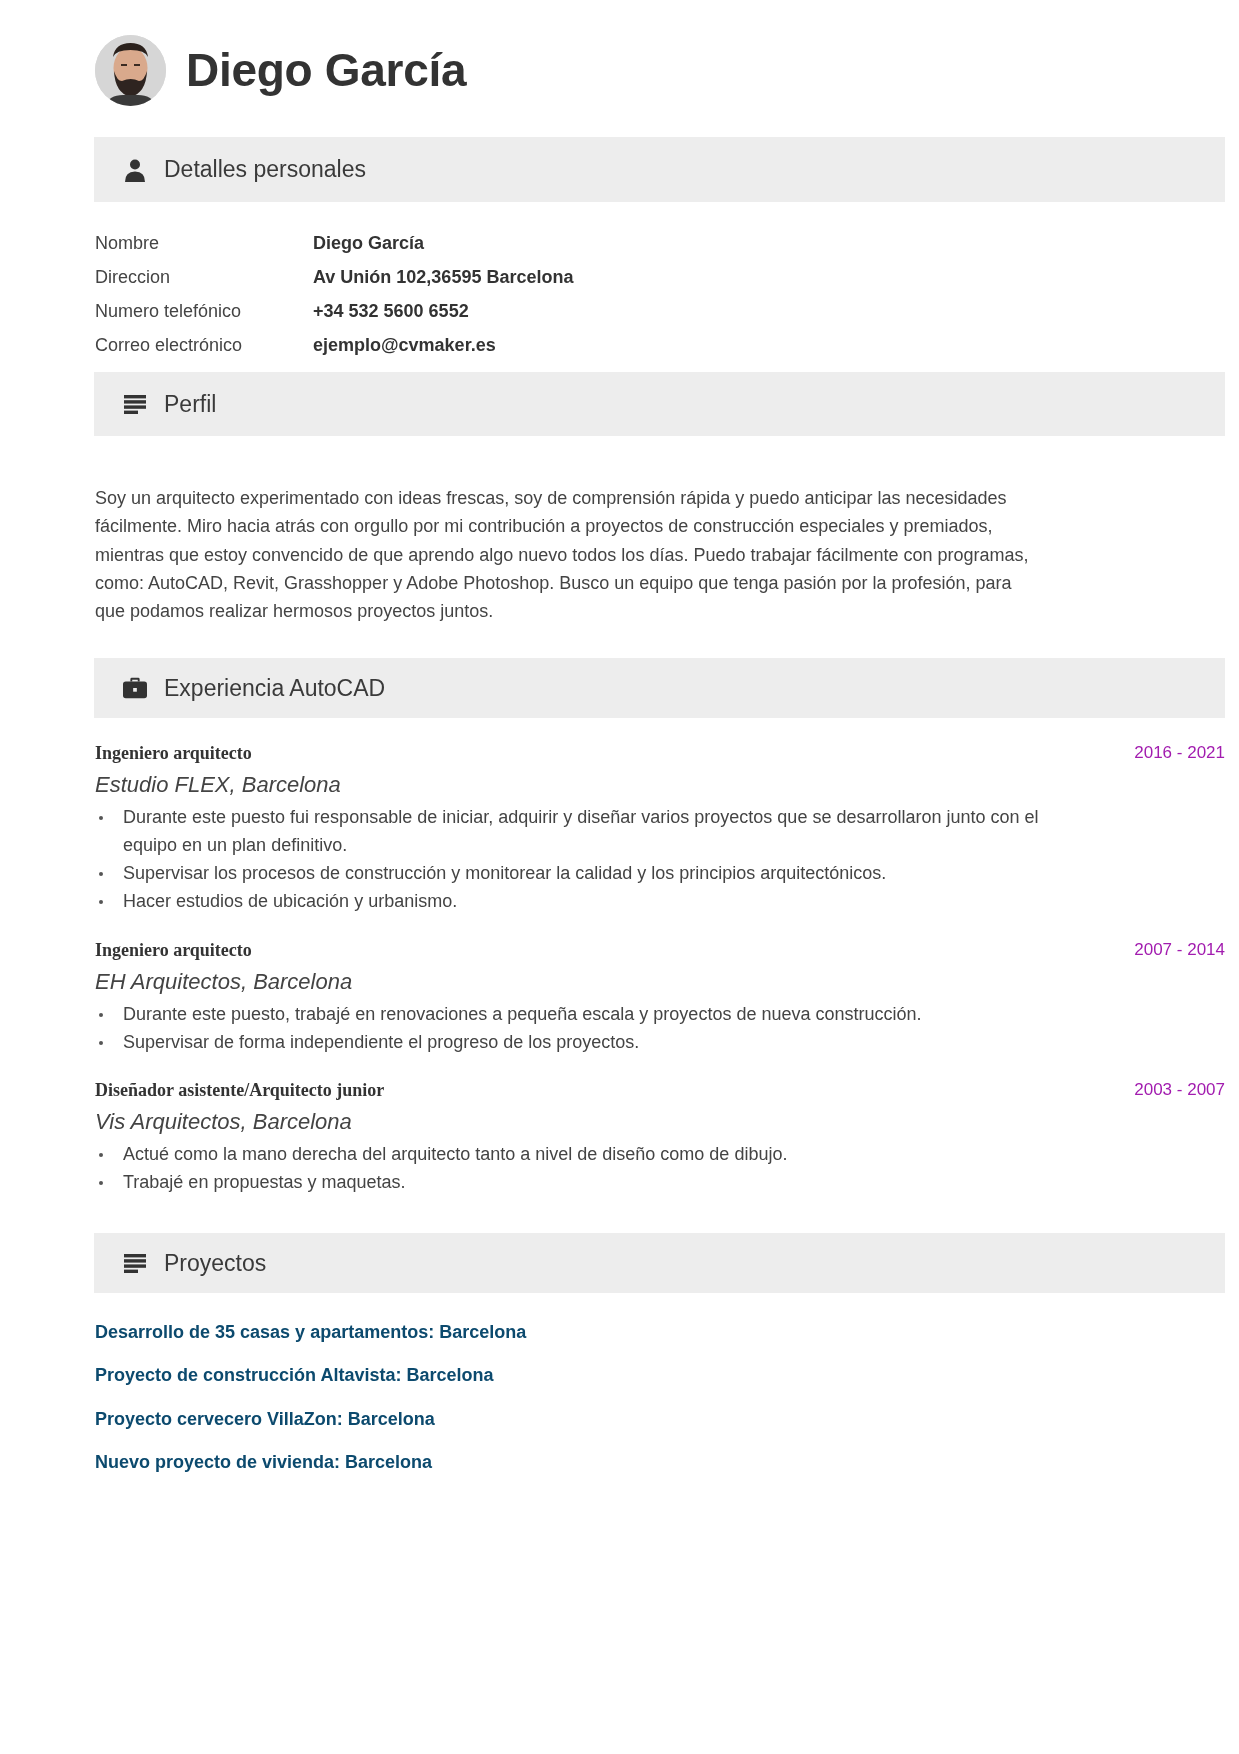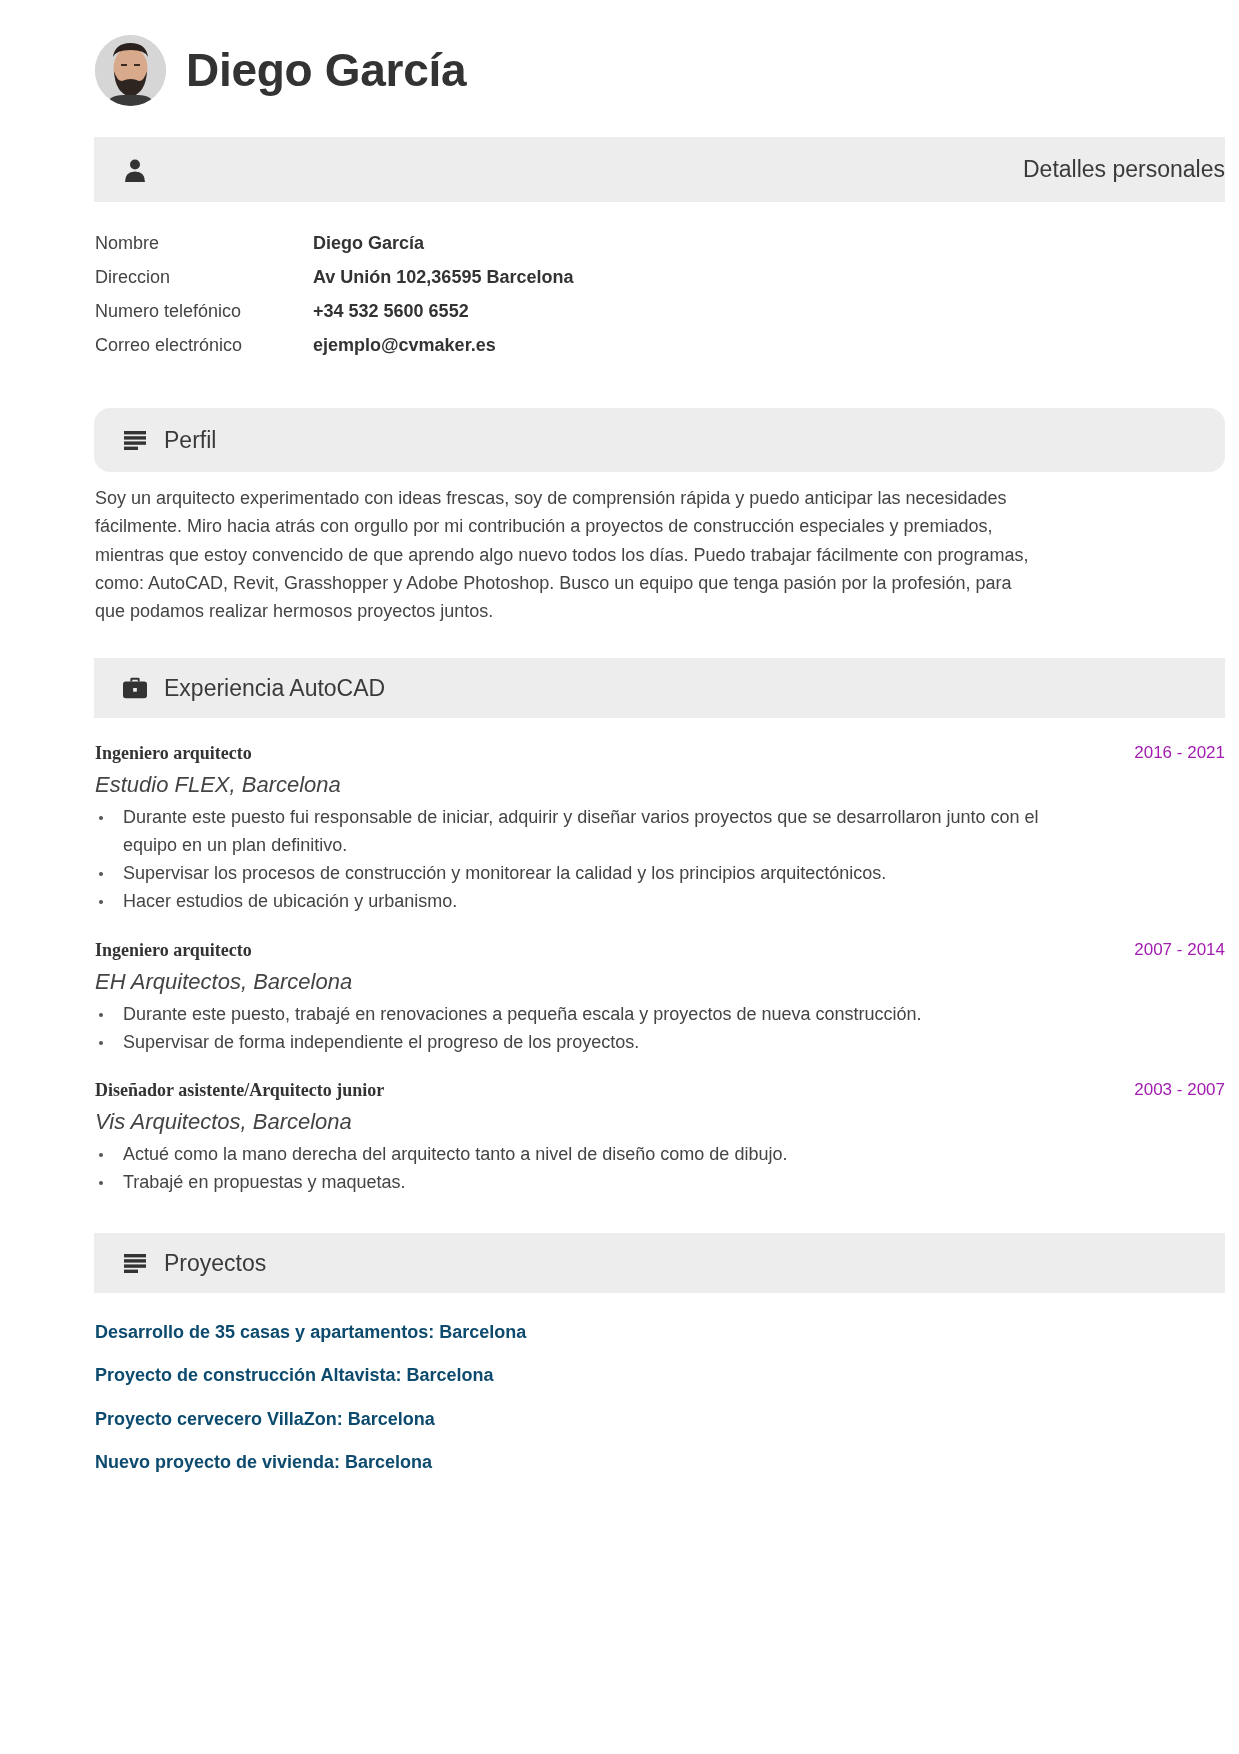--- a/index.html
+++ b/index.html
@@ -77,21 +77,21 @@
         <path d="M18 22 Q20 8 35.5 8 Q51 8 53 22 Q50 15 35.5 15 Q21 15 18 22Z" fill="#2b211c"></path>
         <path d="M19 36 Q20 58 35.5 62 Q51 58 52 36 Q49 46 44 46 Q36 42 27 46 Q22 46 19 36Z" fill="#2e2420"></path>
         <rect x="26" y="29" width="6" height="2" fill="#3a2b22"></rect>
         <rect x="39" y="29" width="6" height="2" fill="#3a2b22"></rect>
         <path d="M10 71 Q14 60 28 60 L43 60 Q57 60 61 71Z" fill="#3a3a3a"></path>
       </svg>
     </div>
     <div class="name">Diego García</div>
   </div>
 
-  <div class="section-bar" style="top:137px;height:65px;justify-content:space-between;">
+  <div class="section-bar" style="top:137px;height:65px;">
     <span class="icon">
       <svg width="24" height="24" viewBox="0 0 24 24">
           <circle cx="12" cy="6.5" r="5" fill="#333"></circle>
           <path d="M2 24 Q2 13.5 12 13.5 Q22 13.5 22 24Z" fill="#333"></path>
         </svg>
     </span>
     <span class="title">Detalles personales</span>
   </div>
 
   <div class="details">
@@ -106,21 +106,21 @@
     <div class="detail-row">
       <span class="detail-label">Numero telefónico</span>
       <span class="detail-value">+34 532 5600 6552</span>
     </div>
     <div class="detail-row">
       <span class="detail-label">Correo electrónico</span>
       <span class="detail-value">ejemplo@cvmaker.es</span>
     </div>
   </div>
 
-  <div class="section-bar" style="top:408px;height:64px;border-radius:16px;">
+  <div class="section-bar" style="top:372px;height:64px;">
     <span class="icon">
       <svg width="22" height="20" viewBox="0 0 22 20">
           <rect x="0" y="1" width="22" height="3.4" fill="#333"></rect>
           <rect x="0" y="6.2" width="22" height="3.4" fill="#333"></rect>
           <rect x="0" y="11.4" width="22" height="3.4" fill="#333"></rect>
           <rect x="0" y="16.6" width="14" height="3.4" fill="#333"></rect>
         </svg>
     </span>
     <span class="title">Perfil</span>
   </div>

